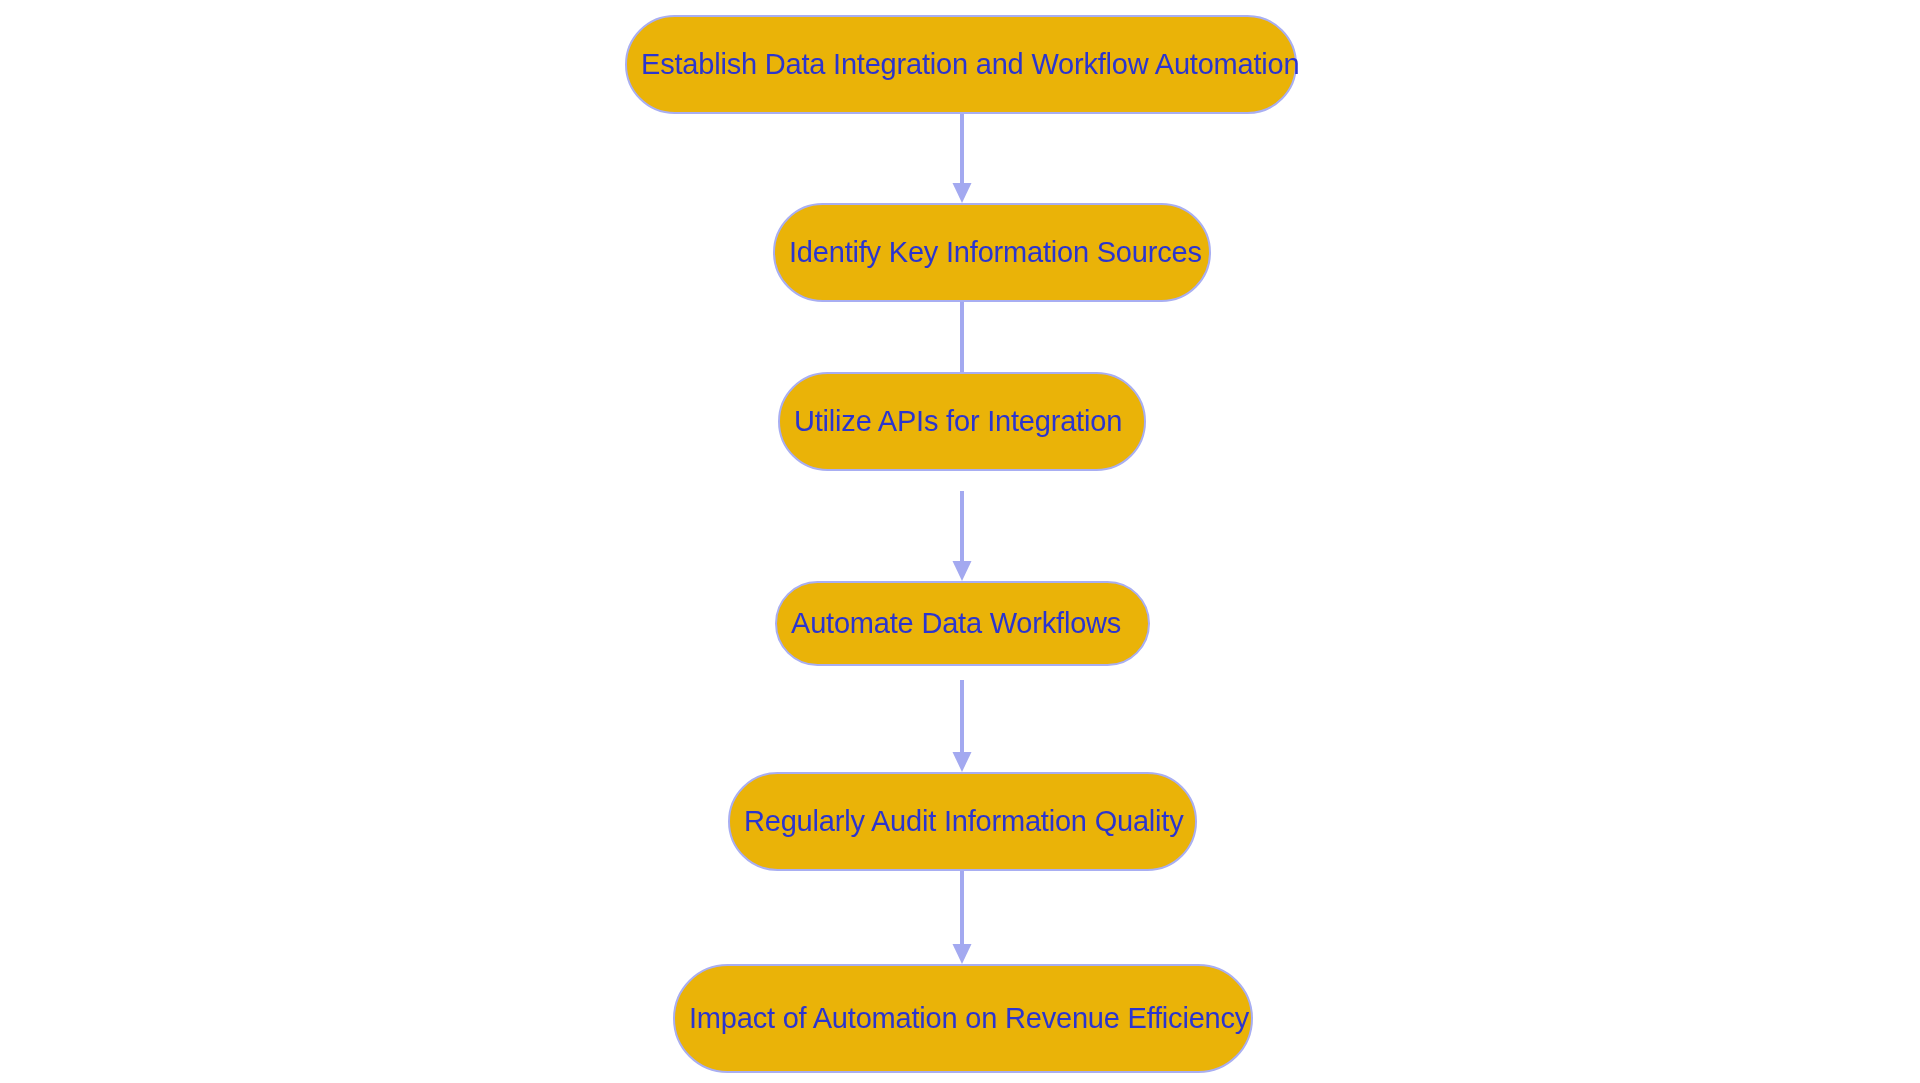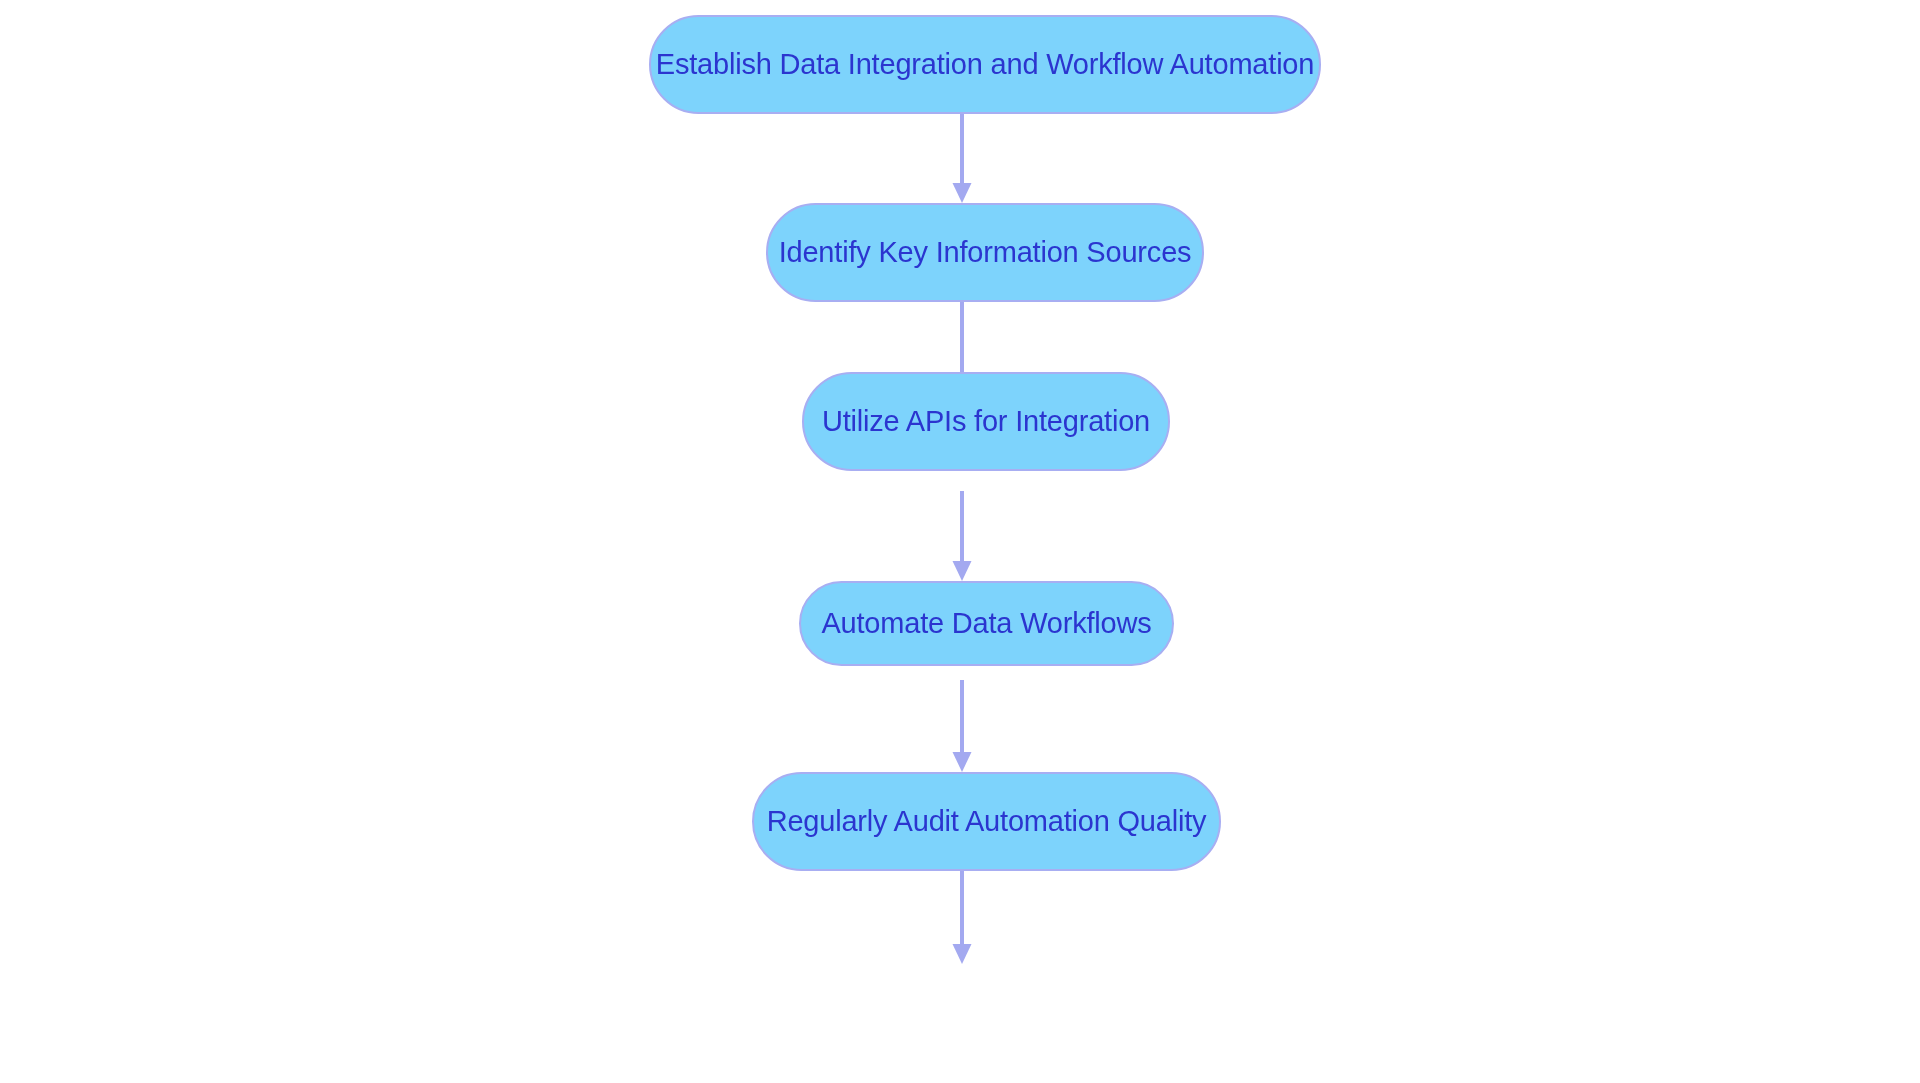--- a/index.html
+++ b/index.html
@@ -34,28 +34,26 @@
     position: absolute;
     left: 0;
     top: 0;
     width: 1920px;
     height: 1083px;
   }
 
   .flow-node {
     position: absolute;
     box-sizing: border-box;
-    background: #7dd3fc;
+    background: #eab308;
     border: 2px solid #a8aef2;
     border-radius: 999px;
     display: flex;
     align-items: center;
-    justify-content: center;
     text-align: center;
-    margin-left: 24px;
   }
 
   .flow-node-label {
     color: #2b35cf;
     font-family: "Liberation Sans", sans-serif;
     font-size: 29px;
     font-weight: 400;
     line-height: 1.15;
     letter-spacing: -0.2px;
     white-space: nowrap;
@@ -87,27 +85,30 @@
       <g>
         <rect x="960" y="871" width="4" height="73" fill="#a3a9f0"></rect>
         <polygon points="952.5,944 971.5,944 962,964" fill="#a3a9f0"></polygon>
       </g>
     </svg>
 
   <div id="node-layer">
       <div class="flow-node" style="left: 625px; top: 15px; width: 672px; height: 99px;">
         <span class="flow-node-label">Establish Data Integration and Workflow Automation</span>
       </div>
-      <div class="flow-node" style="left: 742px; top: 203px; width: 438px; height: 99px;">
+      <div class="flow-node" style="left: 773px; top: 203px; width: 438px; height: 99px;">
         <span class="flow-node-label">Identify Key Information Sources</span>
       </div>
       <div class="flow-node" style="left: 778px; top: 372px; width: 368px; height: 99px;">
         <span class="flow-node-label">Utilize APIs for Integration</span>
       </div>
       <div class="flow-node" style="left: 775px; top: 581px; width: 375px; height: 85px;">
         <span class="flow-node-label">Automate Data Workflows</span>
       </div>
       <div class="flow-node" style="left: 728px; top: 772px; width: 469px; height: 99px;">
-        <span class="flow-node-label">Regularly Audit Automation Quality</span>
+        <span class="flow-node-label">Regularly Audit Information Quality</span>
+      </div>
+      <div class="flow-node" style="left: 673px; top: 964px; width: 580px; height: 109px;">
+        <span class="flow-node-label">Impact of Automation on Revenue Efficiency</span>
       </div>
     </div>
 
 </div>
 
 </body></html>

